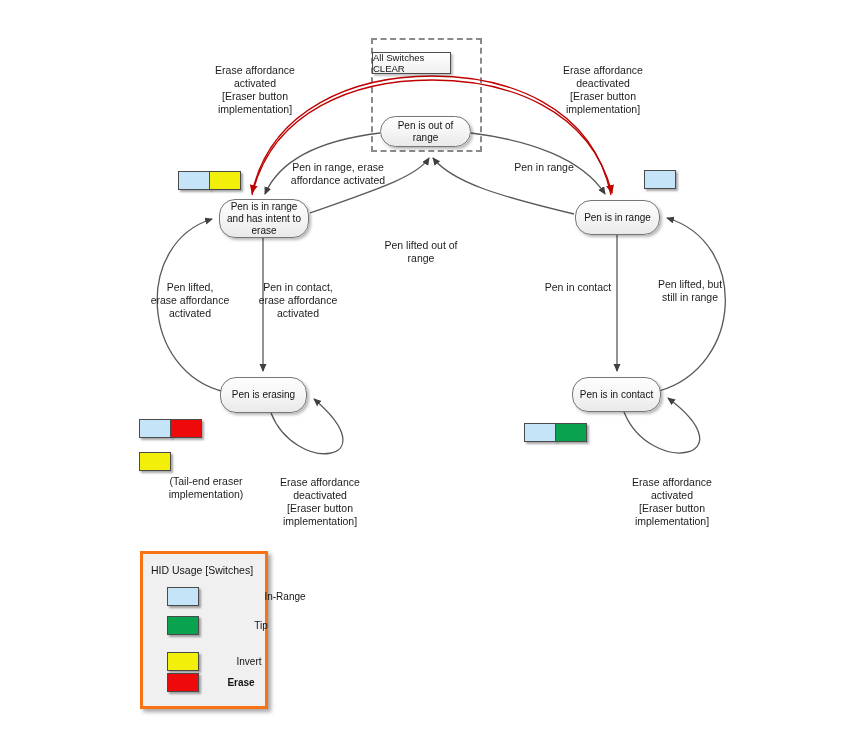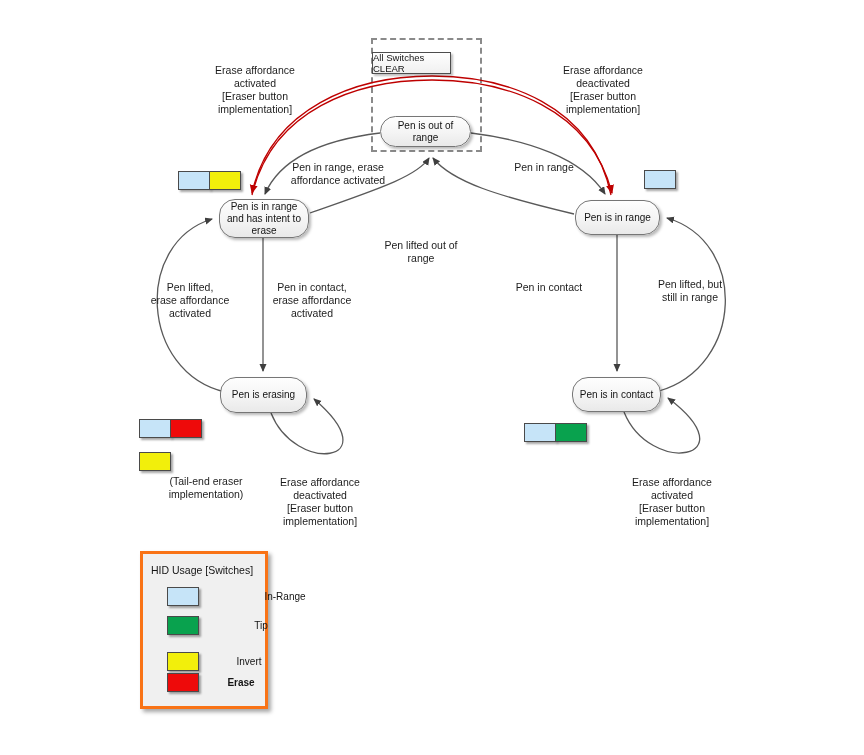--- a/index.html
+++ b/index.html
@@ -101,24 +101,24 @@
 [Eraser button
 implementation]</div>
   <div class="lbl" style="left:263px;top:161px;width:150px;">Pen in range, erase
 affordance activated</div>
   <div class="lbl" style="left:494px;top:161px;width:100px;">Pen in range</div>
   <div class="lbl" style="left:361px;top:203px;width:120px;margin-top:36px;">Pen lifted out of
 range</div>
   <div class="lbl" style="left:120px;top:281px;width:140px;">Pen lifted,
 erase affordance
 activated</div>
-  <div class="lbl" style="left:242px;top:281px;width:140px;">Pen in contact,
+  <div class="lbl" style="left:228px;top:281px;width:140px;">Pen in contact,
 erase affordance
 activated</div>
-  <div class="lbl" style="left:489px;top:281px;width:120px;">Pen in contact</div>
+  <div class="lbl" style="left:518px;top:281px;width:120px;">Pen in contact</div>
   <div class="lbl" style="left:630px;top:278px;width:120px;">Pen lifted, but
 still in range</div>
   <div class="lbl left" style="left:136px;top:475px;width:140px;">(Tail-end eraser
 implementation)</div>
   <div class="lbl" style="left:250px;top:476px;width:140px;">Erase affordance
 deactivated
 [Eraser button
 implementation]</div>
   <div class="lbl" style="left:602px;top:476px;width:140px;">Erase affordance
 activated

